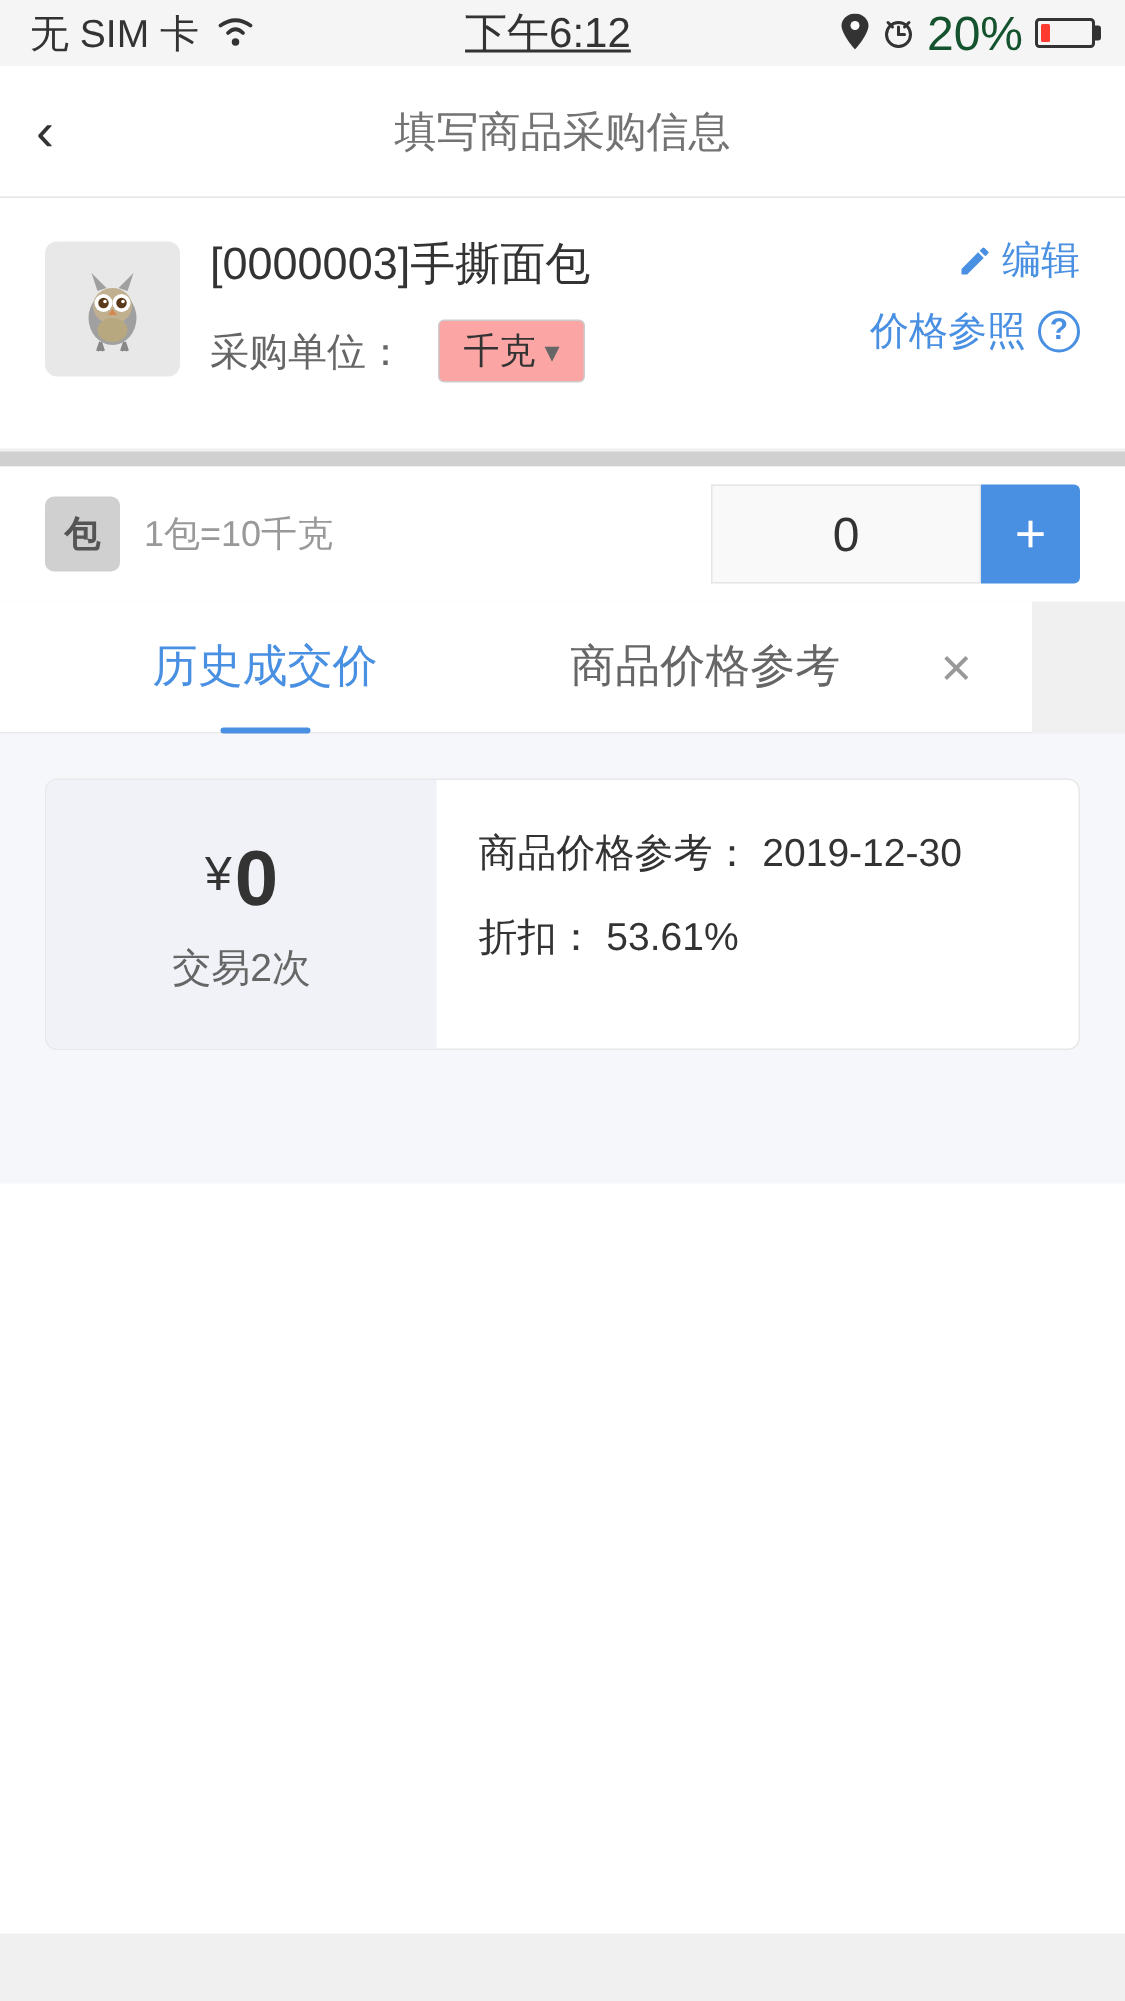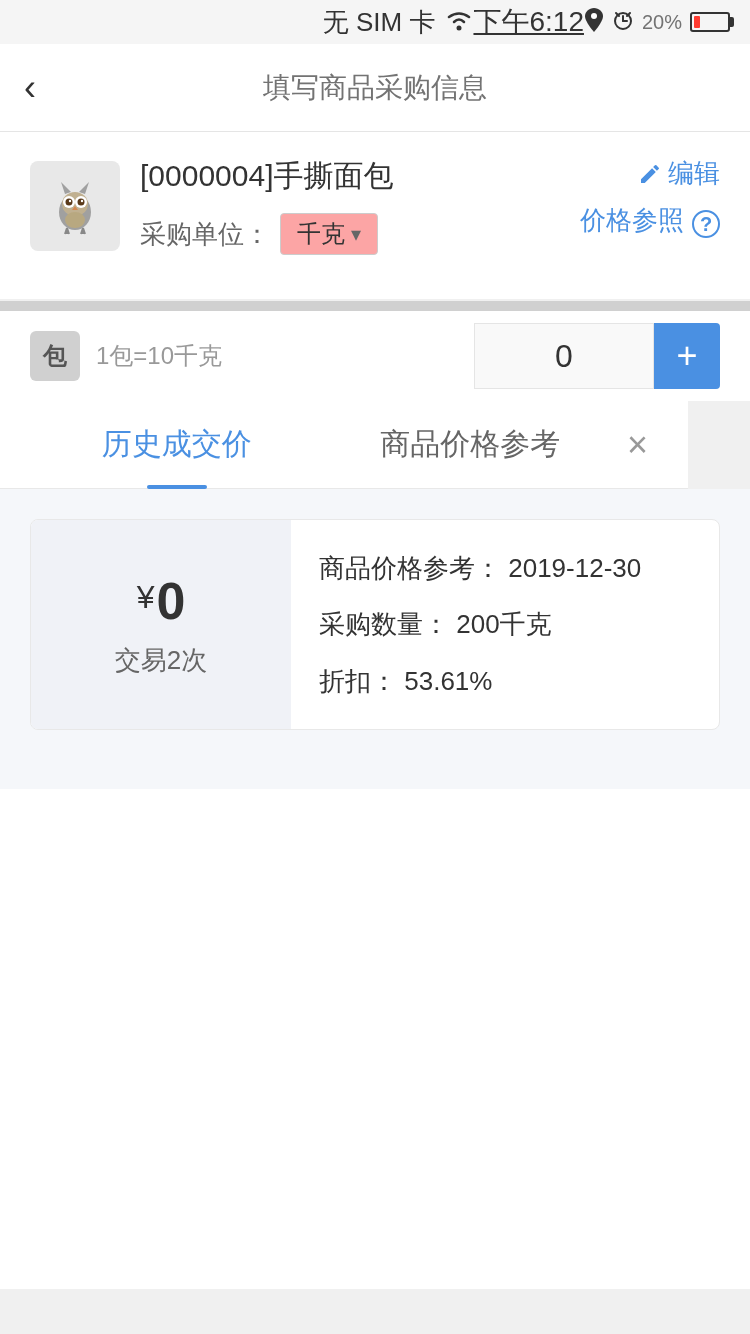--- a/index.html
+++ b/index.html
@@ -12,43 +12,43 @@
       overflow-x: hidden;
     }
 
     
     .status-bar {
       width: 750px;
       height: 44px;
       background: #f5f5f5;
       display: flex;
       align-items: center;
-      justify-content: flex-end;
+      justify-content: space-between;
       padding: 12px 20px;
       font-size: 26px;
     }
     .status-left {
       display: flex;
       align-items: center;
       gap: 10px;
       font-size: 26px;
       color: #333;
     }
     .status-center {
       font-size: 28px;
       color: #333;
       font-weight: 500;
       text-decoration: underline;
     }
     .status-right {
       display: flex;
       align-items: center;
       gap: 8px;
-      font-size: 20px;
-      color: #737373;
+      font-size: 32px;
+      color: #14532d;
     }
     .battery-icon {
       width: 40px;
       height: 20px;
       border: 2px solid #333;
       border-radius: 3px;
       position: relative;
       display: flex;
       align-items: center;
       padding: 2px;
@@ -134,21 +134,21 @@
       gap: 16px;
     }
     .product-name {
       font-size: 30px;
       color: #333;
       font-weight: 500;
     }
     .product-unit-row {
       display: flex;
       align-items: center;
-      gap: 10px;
+      gap: 22px;
       font-size: 26px;
       color: #666;
     }
     .unit-tag {
       background: #fca5a5;
       border: 1px solid #ccc;
       border-radius: 4px;
       padding: 4px 16px;
       font-size: 24px;
       color: #333;
@@ -163,21 +163,21 @@
     .edit-btn {
       font-size: 26px;
       color: #4a90e2;
       display: flex;
       align-items: center;
       gap: 6px;
       cursor: pointer;
     }
     .price-ref-btn {
       display: flex;
-      align-items: flex-end;
+      align-items: center;
       gap: 8px;
       font-size: 26px;
       color: #4a90e2;
       cursor: pointer;
       margin-top: 4px;
     }
     .price-ref-icon {
       width: 28px;
       height: 28px;
       border: 2px solid #4a90e2;
@@ -430,21 +430,21 @@
 
           <polygon points="30,30 27,34 33,34" fill="#d4874e"></polygon>
 
           <ellipse cx="30" cy="44" rx="10" ry="8" fill="#b8a880"></ellipse>
 
           <path d="M22 52 L20 58 M22 52 L24 58 M22 52 L22 58" stroke="#888" stroke-width="2" fill="none"></path>
           <path d="M38 52 L36 58 M38 52 L40 58 M38 52 L38 58" stroke="#888" stroke-width="2" fill="none"></path>
         </svg>
       </div>
       <div class="product-info">
-        <span class="product-name">[0000004]手撕面包</span>
+        <span class="product-name">[0000003]手撕面包</span>
         <div class="product-unit-row">
           <span>采购单位：</span>
           <div class="unit-tag">
             <span>千克</span>
             <span class="dropdown-arrow">▾</span>
           </div>
         </div>
       </div>
     </div>
     <div style="display:flex; flex-direction:column; align-items:flex-end; gap:8px;">
@@ -495,24 +495,20 @@
         <span>0</span>
       </div>
       <div class="trade-count">交易2次</div>
     </div>
     <div class="trade-right">
       <div class="trade-detail-row">
         <span>商品价格参考：</span>
         <span>2019-12-30</span>
       </div>
       <div class="trade-detail-row">
-        <span>采购数量：</span>
-        <span>200千克</span>
-      </div>
-      <div class="trade-detail-row">
         <span>折扣：</span>
         <span>53.61%</span>
       </div>
     </div>
   </div>
 </div>
 
 <div class="footer-area"></div>
 
 </body></html>

